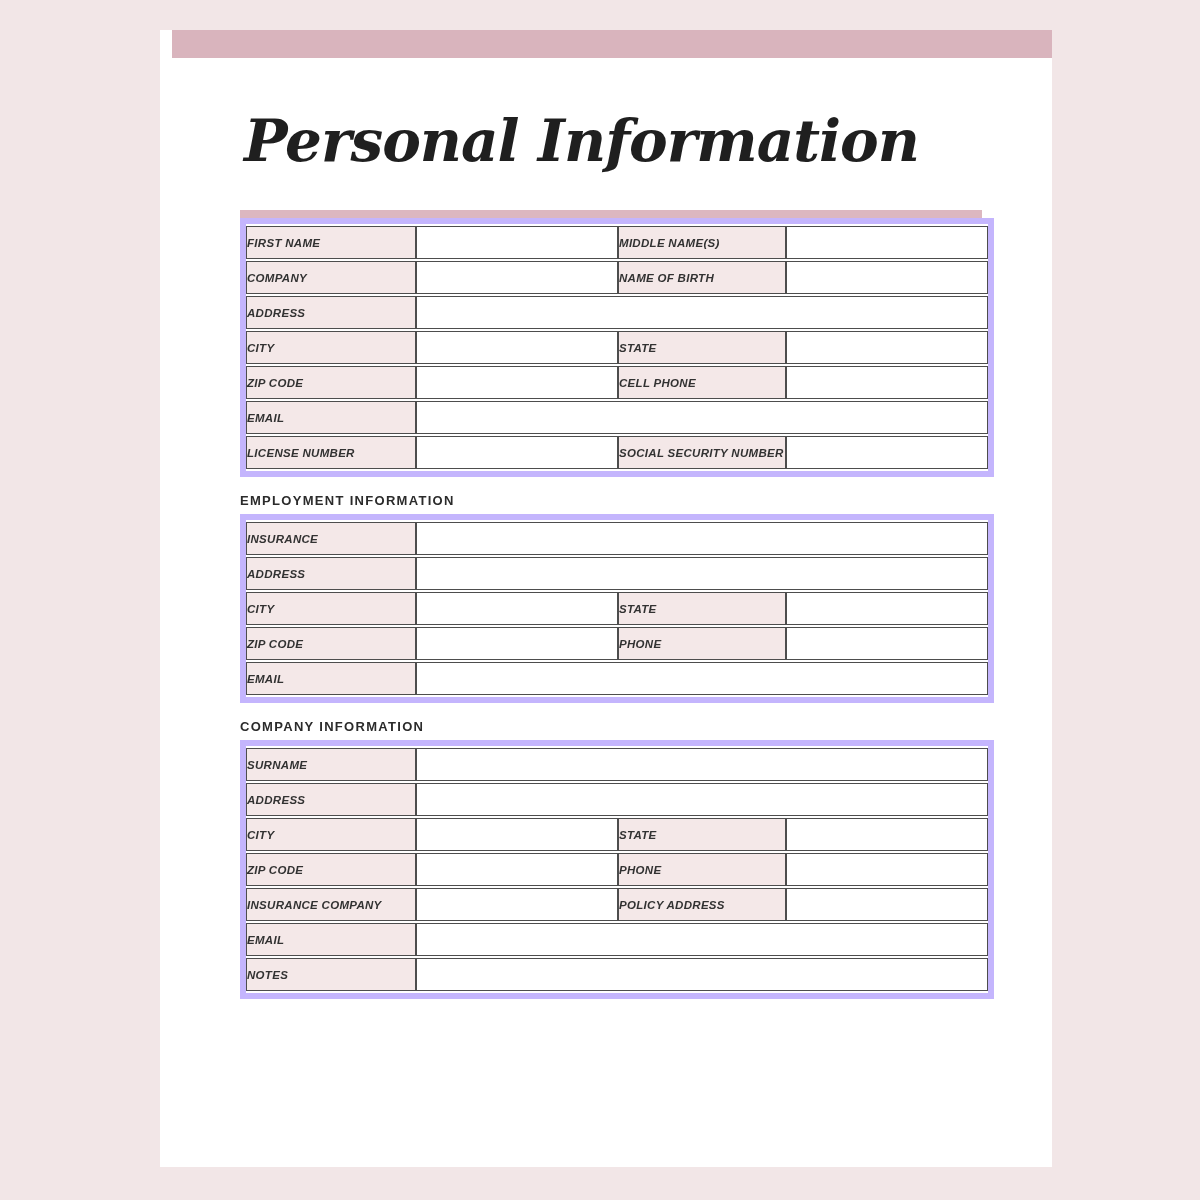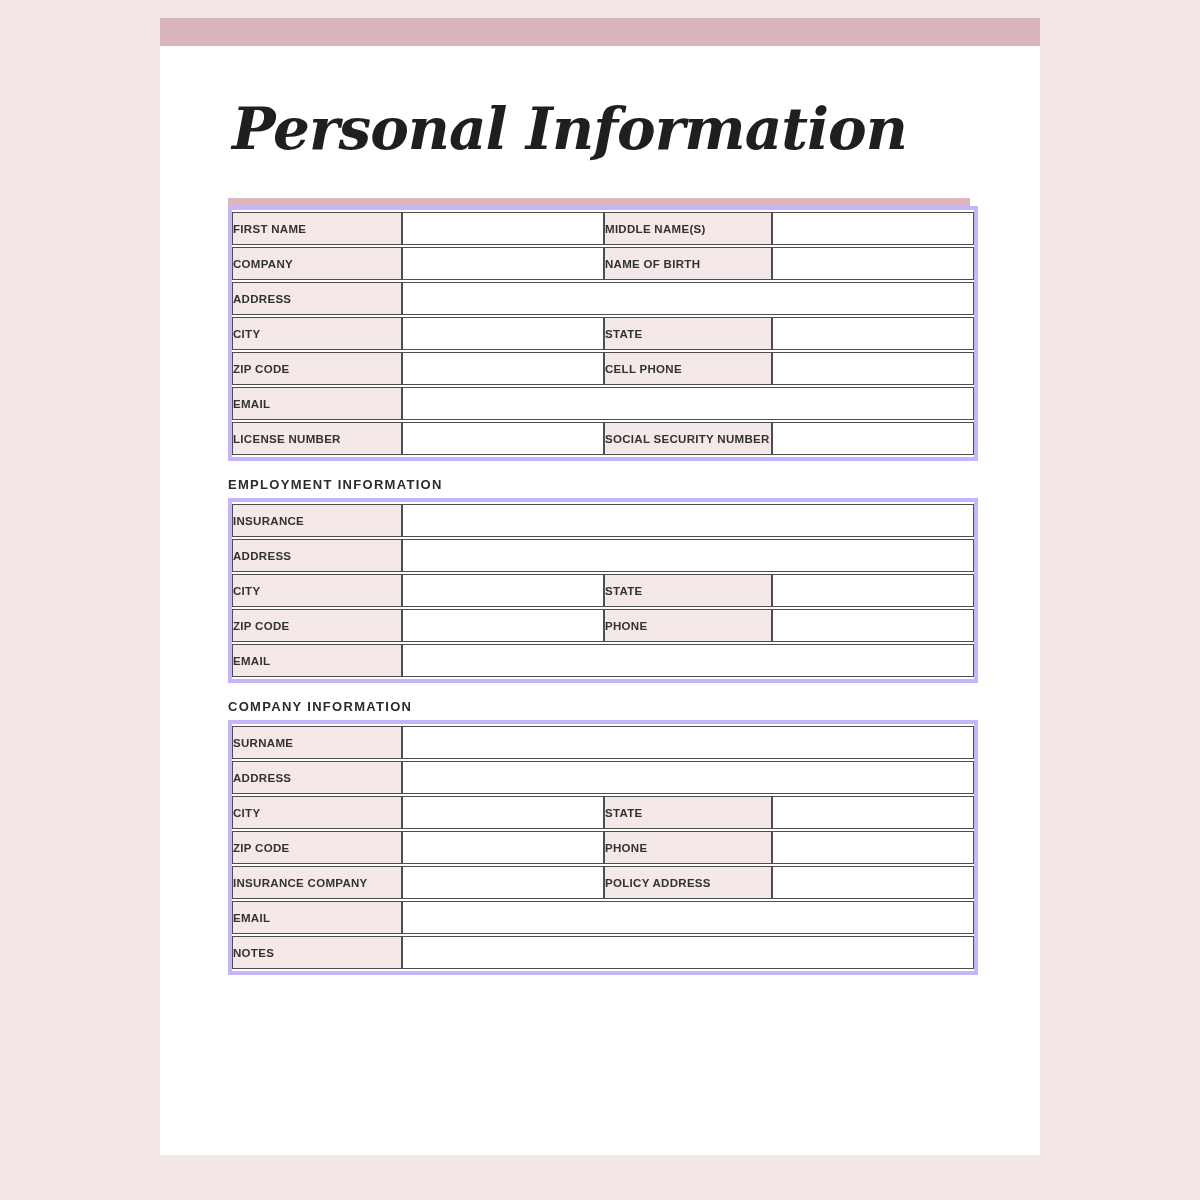--- a/index.html
+++ b/index.html
@@ -8,24 +8,25 @@
     width: 1200px;
     height: 1200px;
     background: #f2e6e7;
     font-family: "Liberation Sans", sans-serif;
     position: relative;
     overflow: hidden;
   }
   .page {
     position: absolute;
     left: 160px;
-    top: 18px;
+    top: 30px;
     width: 880px;
     height: 1137px;
     background: #ffffff;
+    padding-left: 12px;
   }
   .banner {
     height: 28px;
     background: #d9b4bd;
   }
   .title {
     margin: 40px 0 0 72px;
     font-family: "DejaVu Serif", serif;
     font-style: italic;
     font-weight: 600;
@@ -49,22 +50,23 @@
     font-size: 13px;
     font-weight: 700;
     letter-spacing: 1.3px;
     color: #2b2b2b;
   }
   table.form {
     border-collapse: separate;
     border-spacing: 0 2px;
     table-layout: fixed;
     width: 742px;
-    border: 4px solid #c4b5fd;
+    border: 6px solid #c4b5fd;
     background: #ffffff;
+    font-style: italic;
   }
   table.form td {
     border: 1px solid #4d4d4d;
     height: 31px;
     padding: 0;
     vertical-align: middle;
     box-sizing: content-box;
   }
   td.label {
     background: #f4e8e8;

